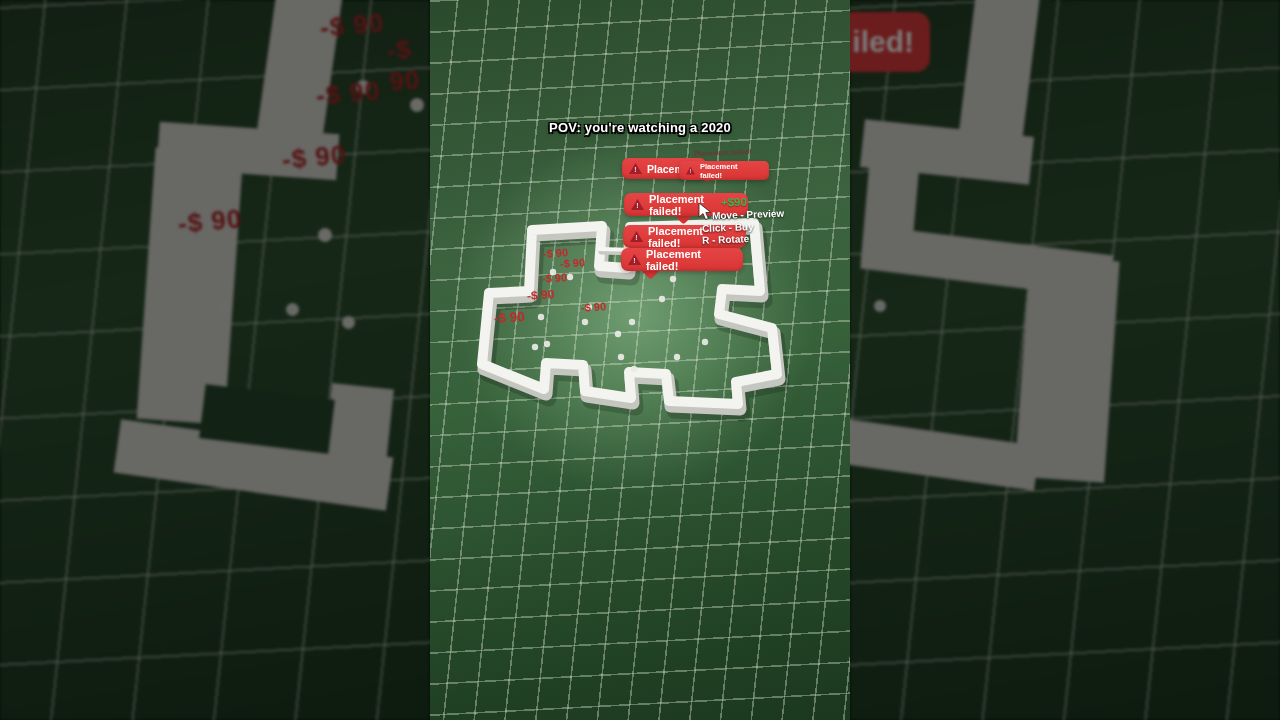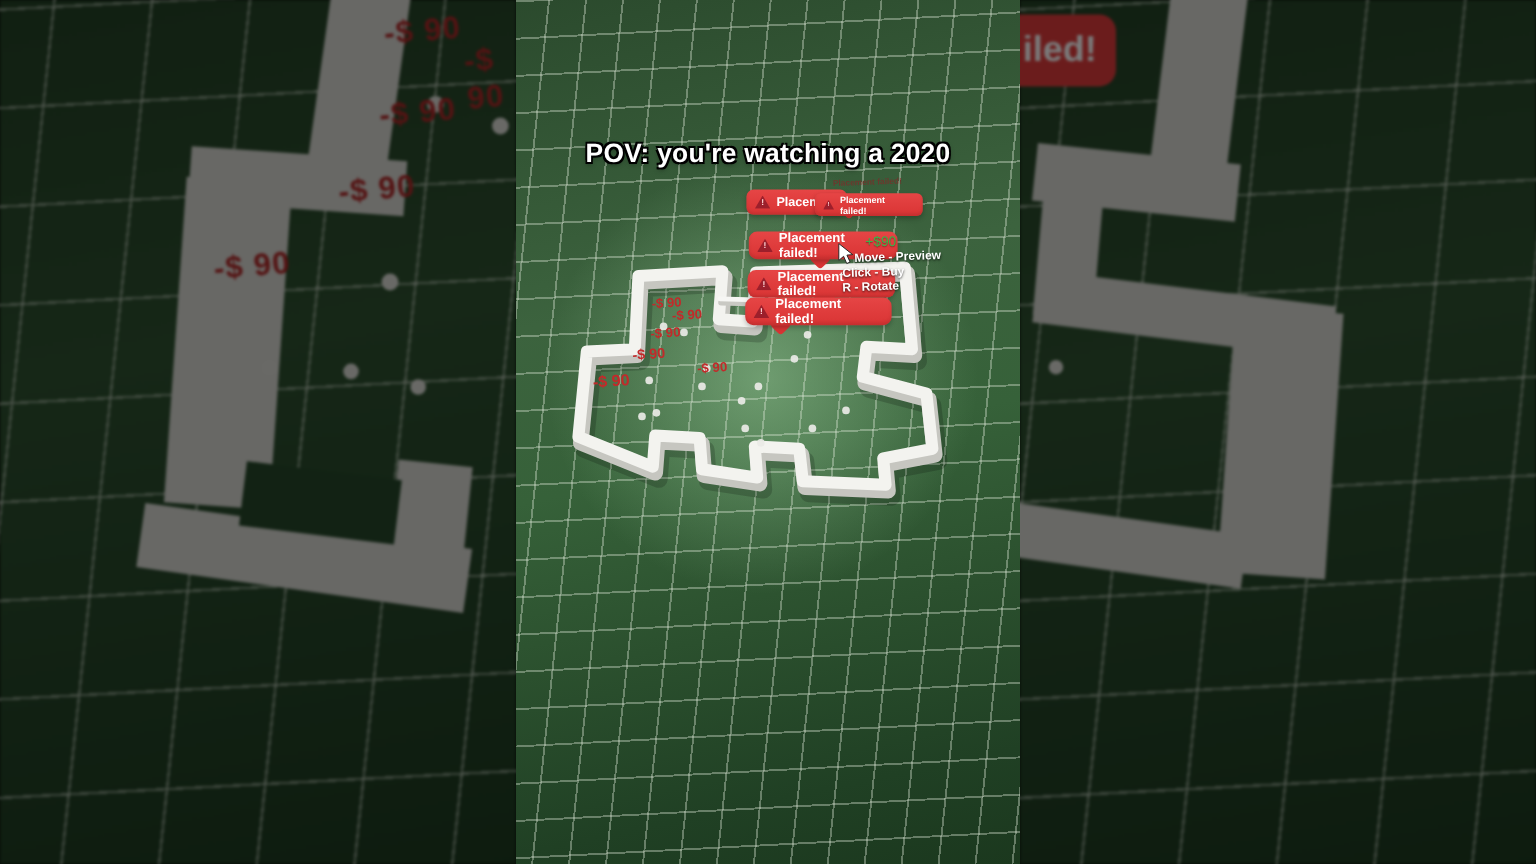--- a/index.html
+++ b/index.html
@@ -53,28 +53,28 @@
   .tri { flex:0 0 auto; width:13px; height:11px; background:#9c1f2b;
     clip-path:polygon(50% 0,100% 100%,0 100%);
     display:flex; align-items:flex-end; justify-content:center; }
   .tri span { font-size:7px; line-height:9px; color:#ffd9d9; font-weight:700; }
   .tri.small { width:9px; height:8px; } .tri.small span { font-size:5px; line-height:7px; }
   .tail { position:absolute; width:13px; height:13px; background:#d93434;
     transform:rotate(45deg); border-radius:3px; }
   .toast-faded { position:absolute; color:rgba(150,25,35,.55); font-weight:700;
     font-size:7px; transform:rotate(-2deg); white-space:nowrap; }
 
-  .refund { position:absolute; color:#3ab54a; font-weight:400; font-size:11.5px;
+  .refund { position:absolute; color:#3ab54a; font-weight:700; font-size:11.5px;
     text-shadow:0 1px 1px rgba(0,0,0,.35); }
 
   .ctrl { position:absolute; color:#fff; font-weight:700; font-size:10px;
     text-shadow:0 1px 2px rgba(0,0,0,.75); transform:rotate(-2deg); white-space:nowrap; }
 
   .caption { position:absolute; left:0; top:116px; width:100%; text-align:center;
-    color:#fff; font-weight:700; font-size:22px; line-height:23px; letter-spacing:.2px;
+    color:#fff; font-weight:700; font-size:13px; line-height:23px; letter-spacing:.2px;
     text-shadow:-1.5px -1.5px 0 #000, 1.5px -1.5px 0 #000, -1.5px 1.5px 0 #000,
                  1.5px 1.5px 0 #000, 0 2px 4px rgba(0,0,0,.55); z-index:30; }
 
   .cursor { position:absolute; z-index:25; }
 </style>
 </head>
 <body>
 
 <div class="stage">
 

